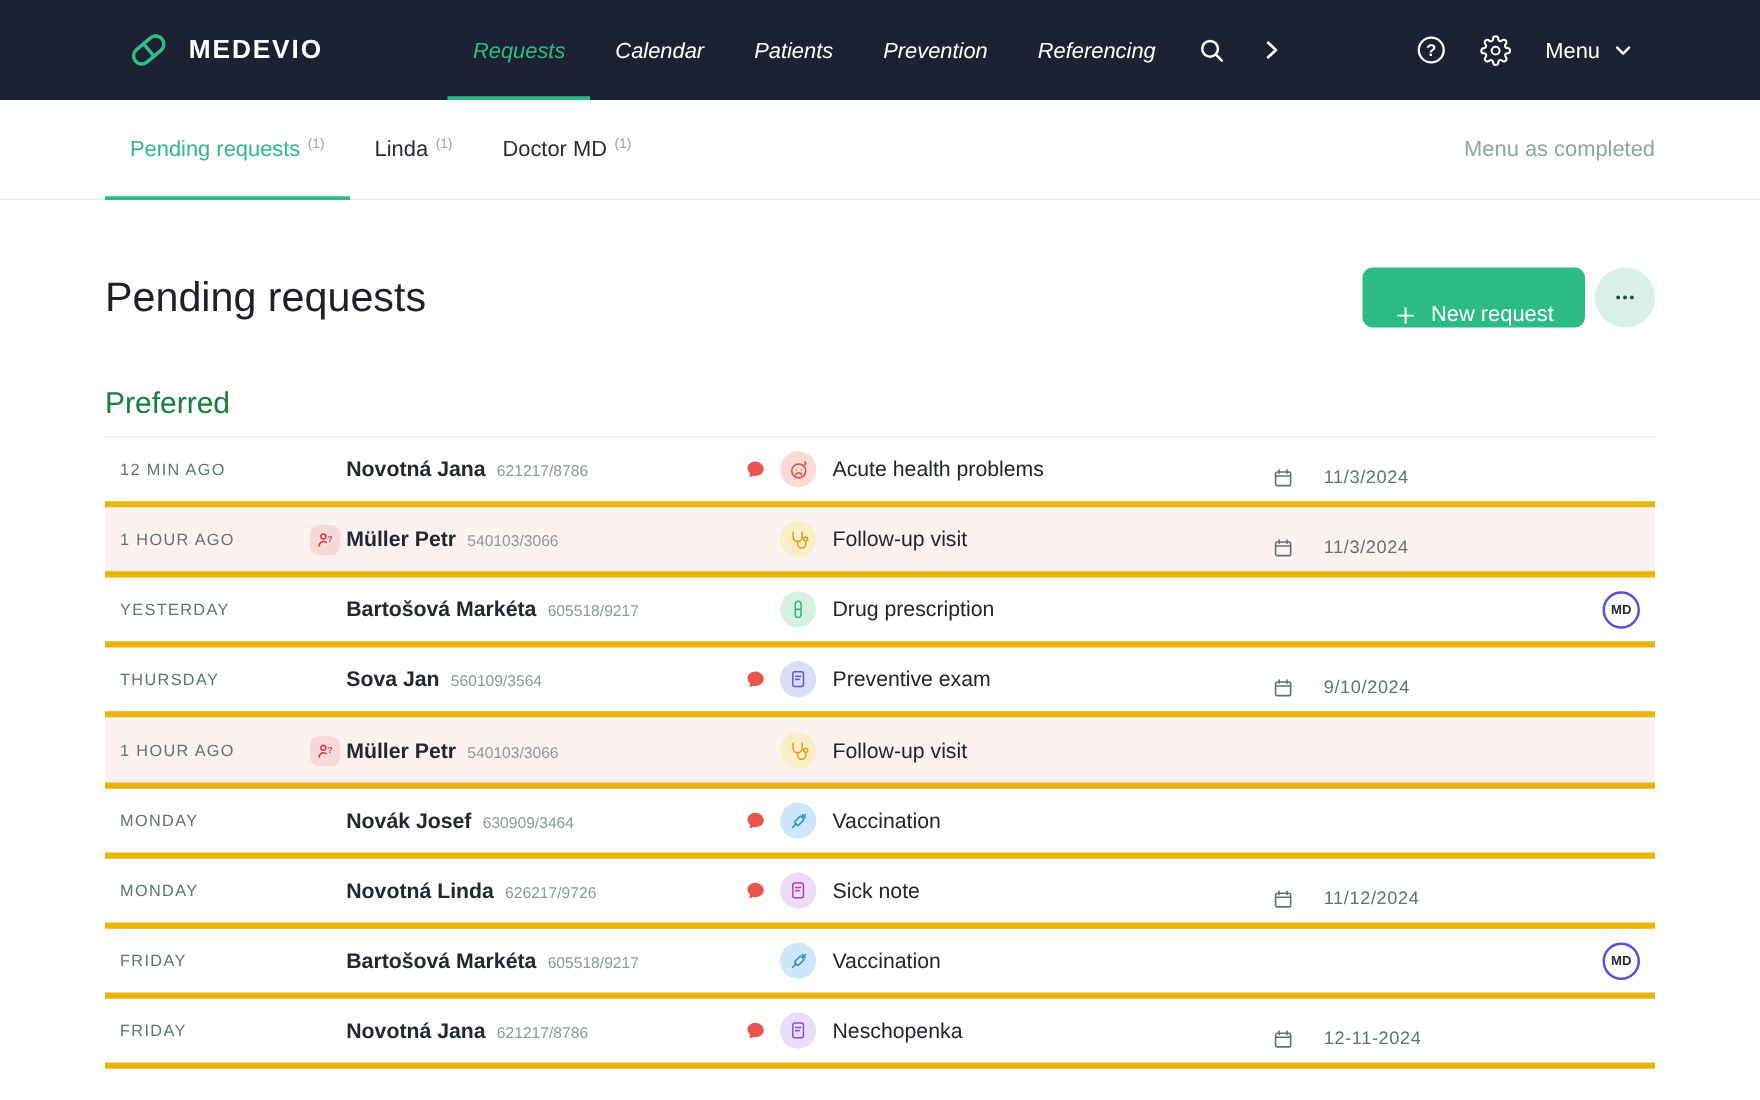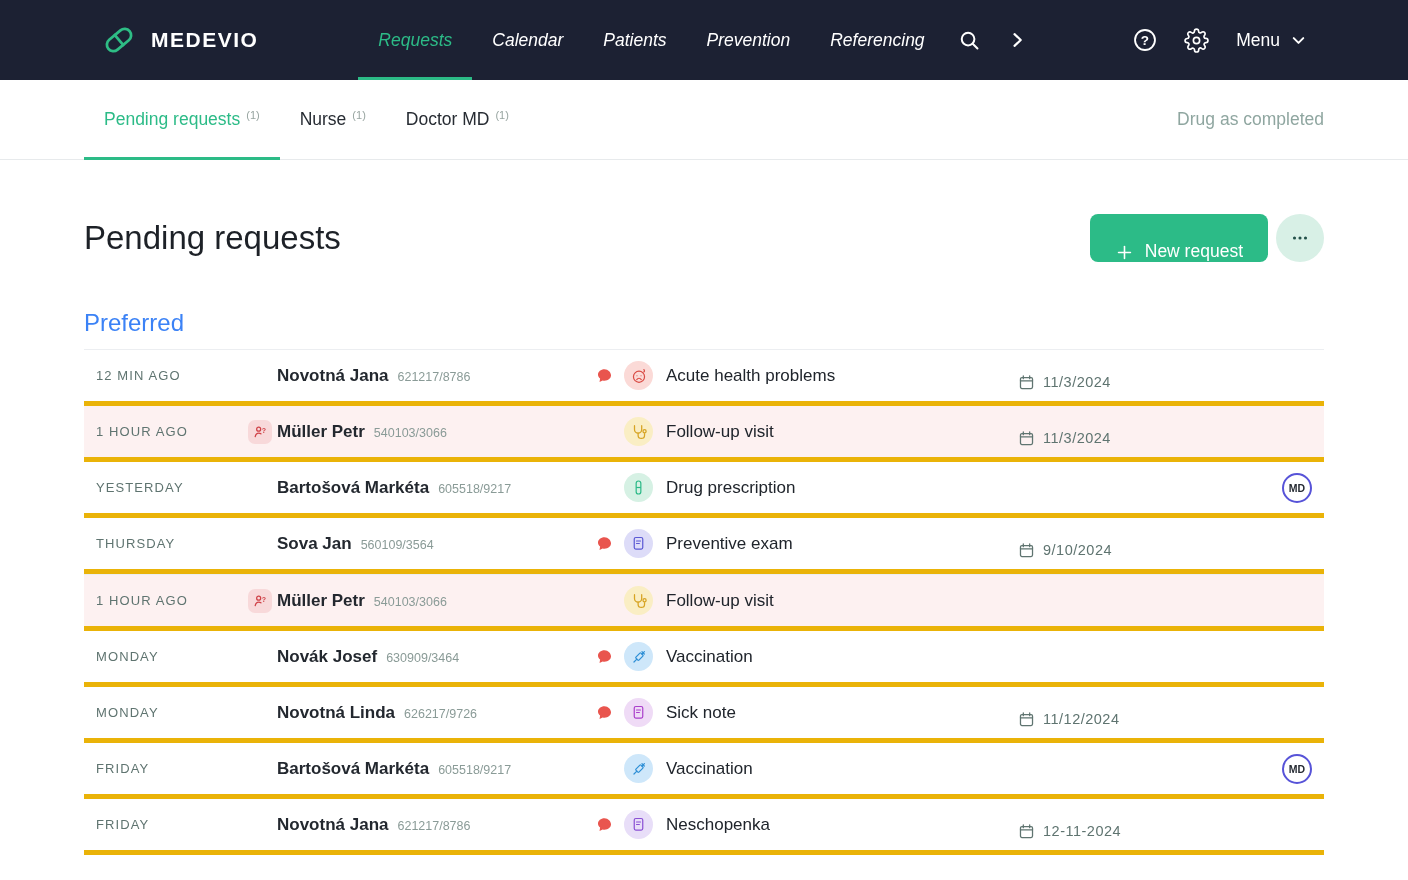--- a/index.html
+++ b/index.html
@@ -51,21 +51,21 @@
   .pname { font-size:17px; font-weight:600; color:#23282f; }
   .pid { font-size:12.5px; color:#8a9b97; }
 
   .cell-type { display:flex; align-items:center; }
   .bubble { width:17px; height:17px; color:var(--bubble,#e9554e); margin-right:11px; flex:none; display:flex; }
   .type-circle { width:29px; height:29px; border-radius:50%; display:flex; align-items:center; justify-content:center; flex:none; }
   .type-circle svg { display:none; }
   .type-circle svg.on { display:block; }
   .type-label { margin-left:13px; font-size:17px; color:#20252c; white-space:nowrap; }
 
-  .cell-date { display:flex; align-items:center; gap:8px; color:#5f7470; font-size:14.5px; letter-spacing:.5px; white-space:nowrap;margin-top:13px; }
+  .cell-date { display:flex; align-items:center; gap:24px; color:#5f7470; font-size:14.5px; letter-spacing:.5px; white-space:nowrap;margin-top:13px; }
 
   .md-avatar { width:30px; height:30px; border-radius:50%; border:2px solid var(--avatar-border,#5753d8);
     display:flex; align-items:center; justify-content:center; font-size:10.5px; font-weight:700;
     color:#262b33; background:#fff; }
 
   .ghost { visibility:hidden; }
   svg { flex:none; }
 </style>
 </head>
 <body>
@@ -123,29 +123,29 @@
   </div>
 </header>
 
 <div class="tabbar">
   <div style="display:flex">
       <button class="tab active">
         <span>Pending requests</span>
         <span class="count">(1)</span>
       </button>
       <button class="tab">
-        <span>Nurse</span>
+        <span>Linda</span>
         <span class="count">(1)</span>
       </button>
       <button class="tab">
         <span>Doctor MD</span>
         <span class="count">(1)</span>
       </button>
     </div>
-  <button class="mark-completed">Drug as completed</button>
+  <button class="mark-completed">Menu as completed</button>
 </div>
 
 <main class="content">
   <div class="page-header">
     <h1>Pending requests</h1>
     <div class="header-actions">
       <button class="btn-primary">
         <svg width="19" height="19" viewBox="0 0 24 24" fill="none" stroke="currentColor" stroke-width="2" stroke-linecap="round">
           <line x1="12" y1="4.5" x2="12" y2="19.5"></line>
             <line x1="4.5" y1="12" x2="19.5" y2="12"></line>
@@ -156,21 +156,21 @@
         <svg width="22" height="22" viewBox="0 0 24 24" fill="currentColor">
           <circle cx="6" cy="12" r="1.7"></circle>
             <circle cx="12" cy="12" r="1.7"></circle>
             <circle cx="18" cy="12" r="1.7"></circle>
         </svg>
       </button>
     </div>
   </div>
 
   <div id="sections">
-      <h2 class="sec-title" style="color: #3b82f6; margin-top: 44px;">Preferred</h2>
+      <h2 class="sec-title" style="color: #15803d; margin-top: 44px;">Preferred</h2>
       <div class="section-list">
         <div class="row">
     <div class="cell-time">12 MIN AGO</div>
 
     <div class="cell-name">
 
       <span class="pname">Novotná Jana</span>
       <span class="pid">621217/8786</span>
     </div>
 

